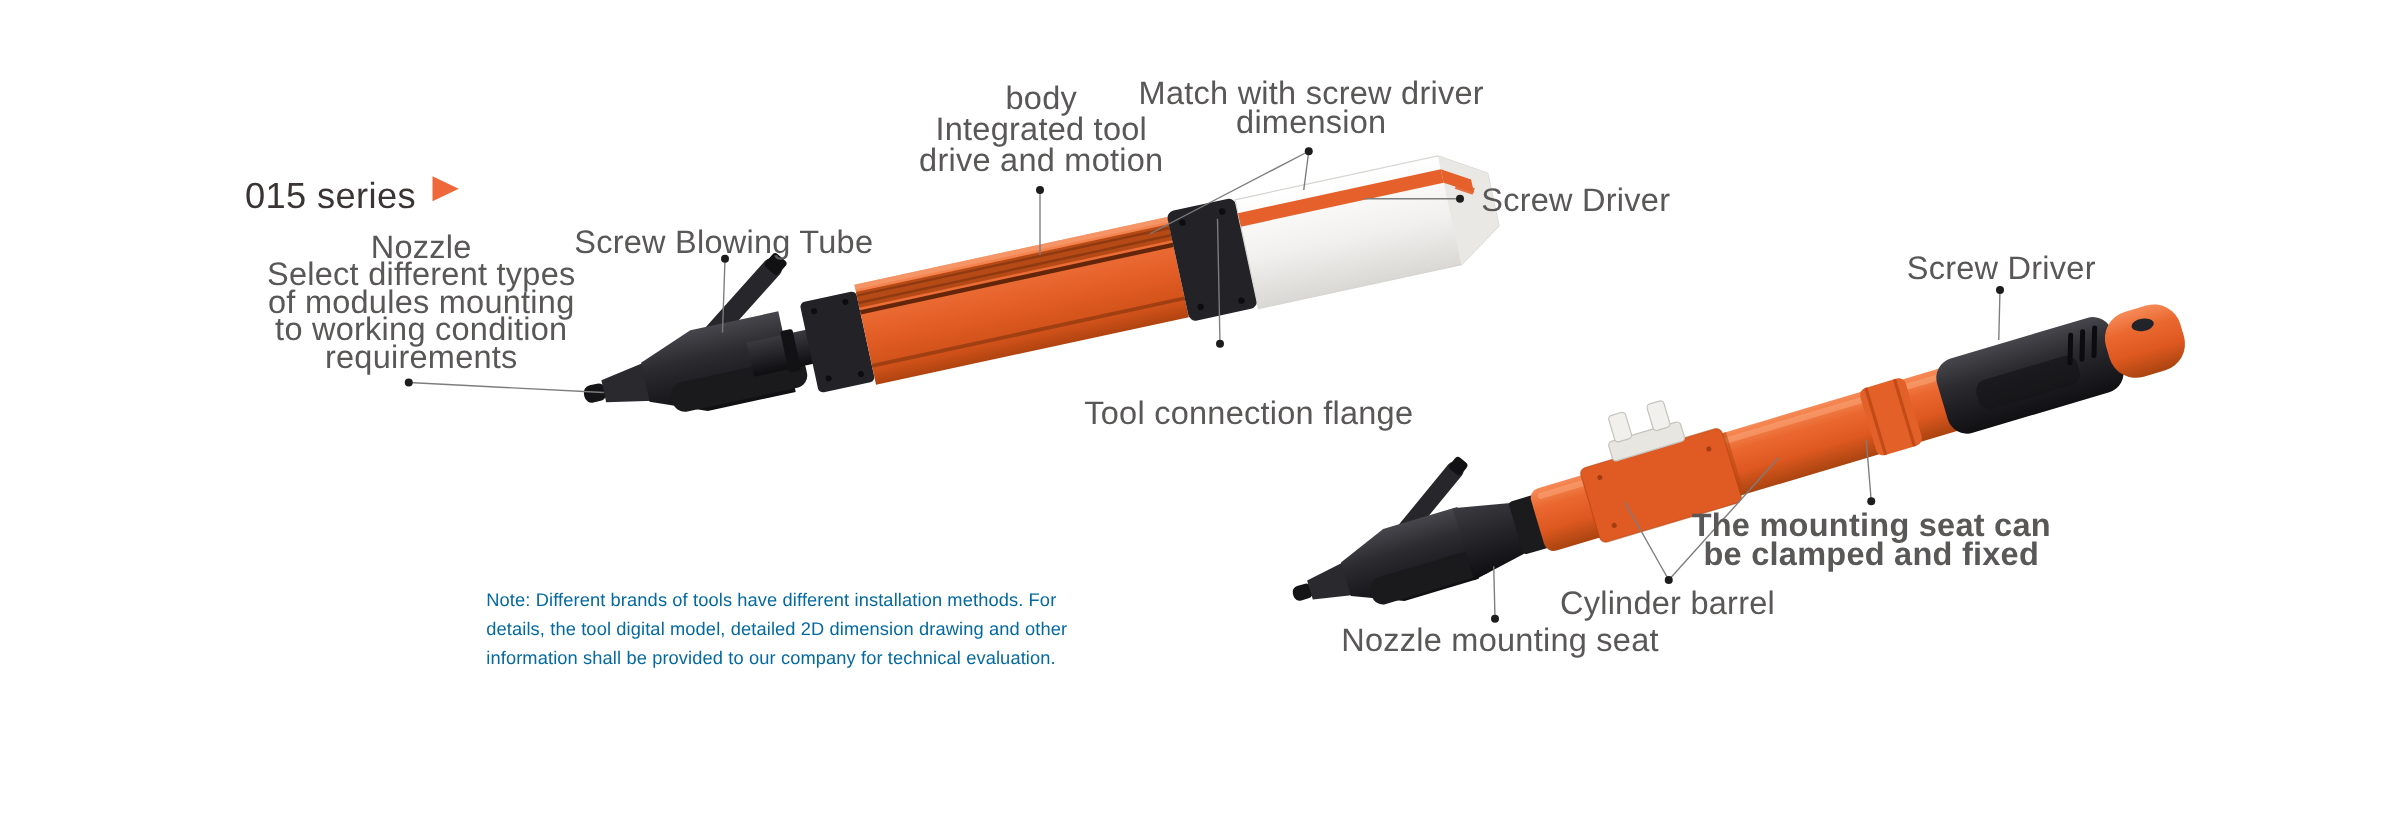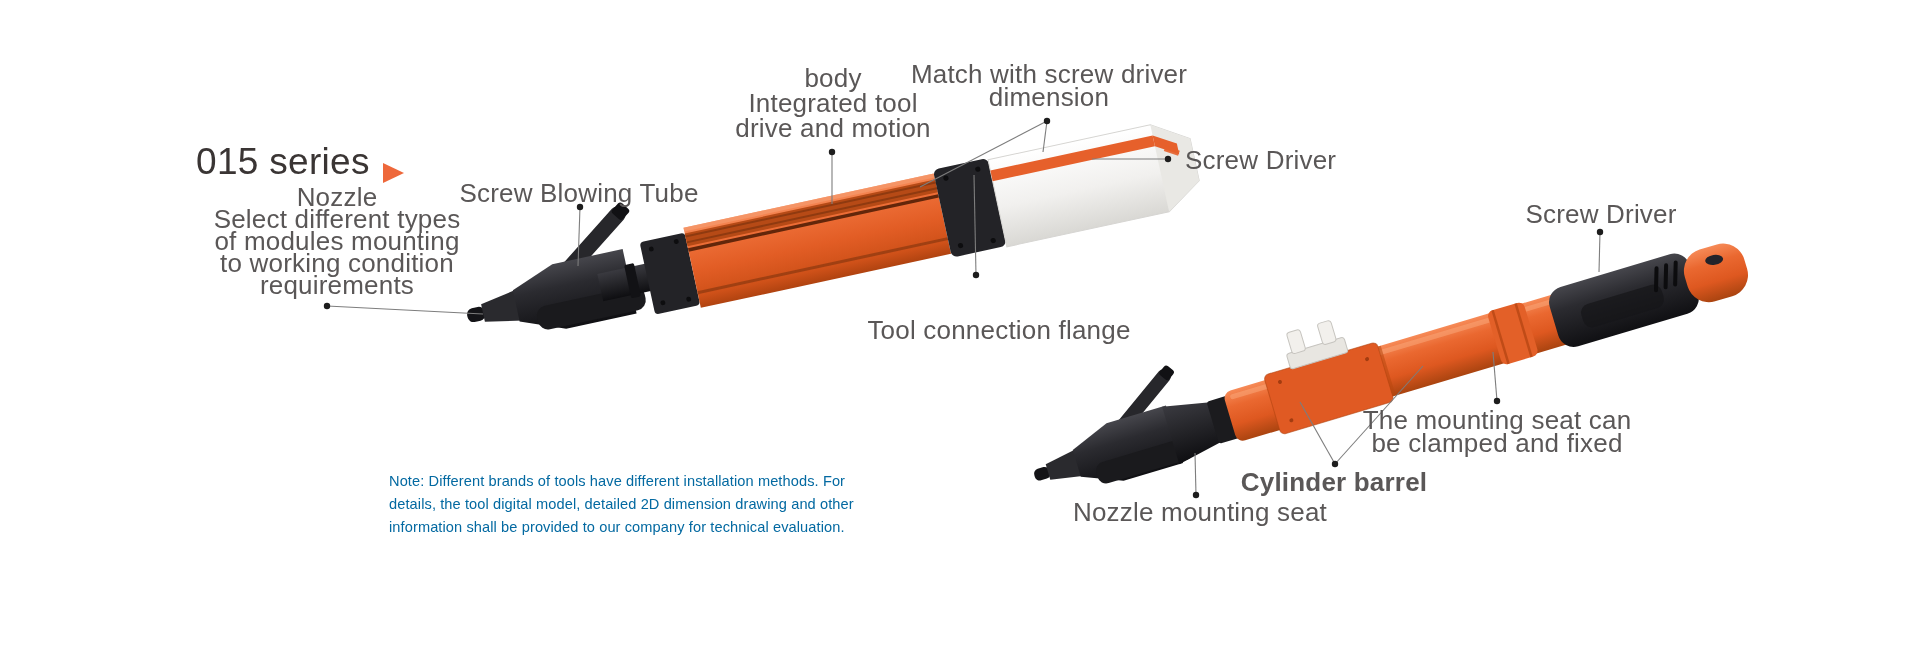--- a/index.html
+++ b/index.html
@@ -6,22 +6,22 @@
   html,body { width:1920px; height:650px; background:#ffffff; font-family:"Liberation Sans", sans-serif; }
   .stage { position:relative; width:1920px; height:650px; background:#ffffff; overflow:hidden; }
   .illustration { position:absolute; left:0; top:0; }
 
   .callout { position:absolute; transform:translateX(-50%); text-align:center;
              color:#5a5757; font-size:26px; line-height:22px; white-space:nowrap; letter-spacing:0.2px; }
   .callout.anchor-left { transform:none; text-align:left; }
   .callout.lh23 { line-height:23px; }
   .callout.lh25 { line-height:25px; }
 
-  .series-title { position:absolute; display:flex; align-items:flex-end; gap:13px;
-                  font-size:37px; color:#3a3534; letter-spacing:0.3px; }
+  .series-title { position:absolute; display:flex; align-items:flex-start; gap:13px;
+                  font-size:29px; color:#3a3534; letter-spacing:0.3px; }
   .tri { width:0; height:0; border-left:21px solid #ee683b;
          border-top:10px solid transparent; border-bottom:10px solid transparent; }
 
   .note { position:absolute; left:389px; top:470px; color:#0369a1;
           font-size:14.6px; line-height:23px; letter-spacing:0.1px; }
   .note div { white-space:nowrap; }
 </style>
 </head>
 <body>
 
@@ -209,26 +209,26 @@
   </div>
 
   <div class="callout" style="left:999px; top:284px;margin-top:35px;">
     <div>Tool connection flange</div>
   </div>
 
   <div class="callout" style="left:1601px; top:203px;">
     <div>Screw Driver</div>
   </div>
 
-  <div class="callout lh23" style="left:1497px; top:409px;">
+  <div class="callout lh23" style="left:1497px; top:409px;font-weight:bold;">
     <div>The mounting seat can</div>
     <div>be clamped and fixed</div>
   </div>
 
-  <div class="callout" style="left:1334px; top:471px;font-weight:bold;">
+  <div class="callout" style="left:1334px; top:471px;">
     <div>Cylinder barrel</div>
   </div>
 
   <div class="callout" style="left:1200px; top:501px;">
     <div>Nozzle mounting seat</div>
   </div>
 
   <div class="note">
     <div>Note: Different brands of tools have different installation methods. For</div>
     <div>details, the tool digital model, detailed 2D dimension drawing and other</div>

